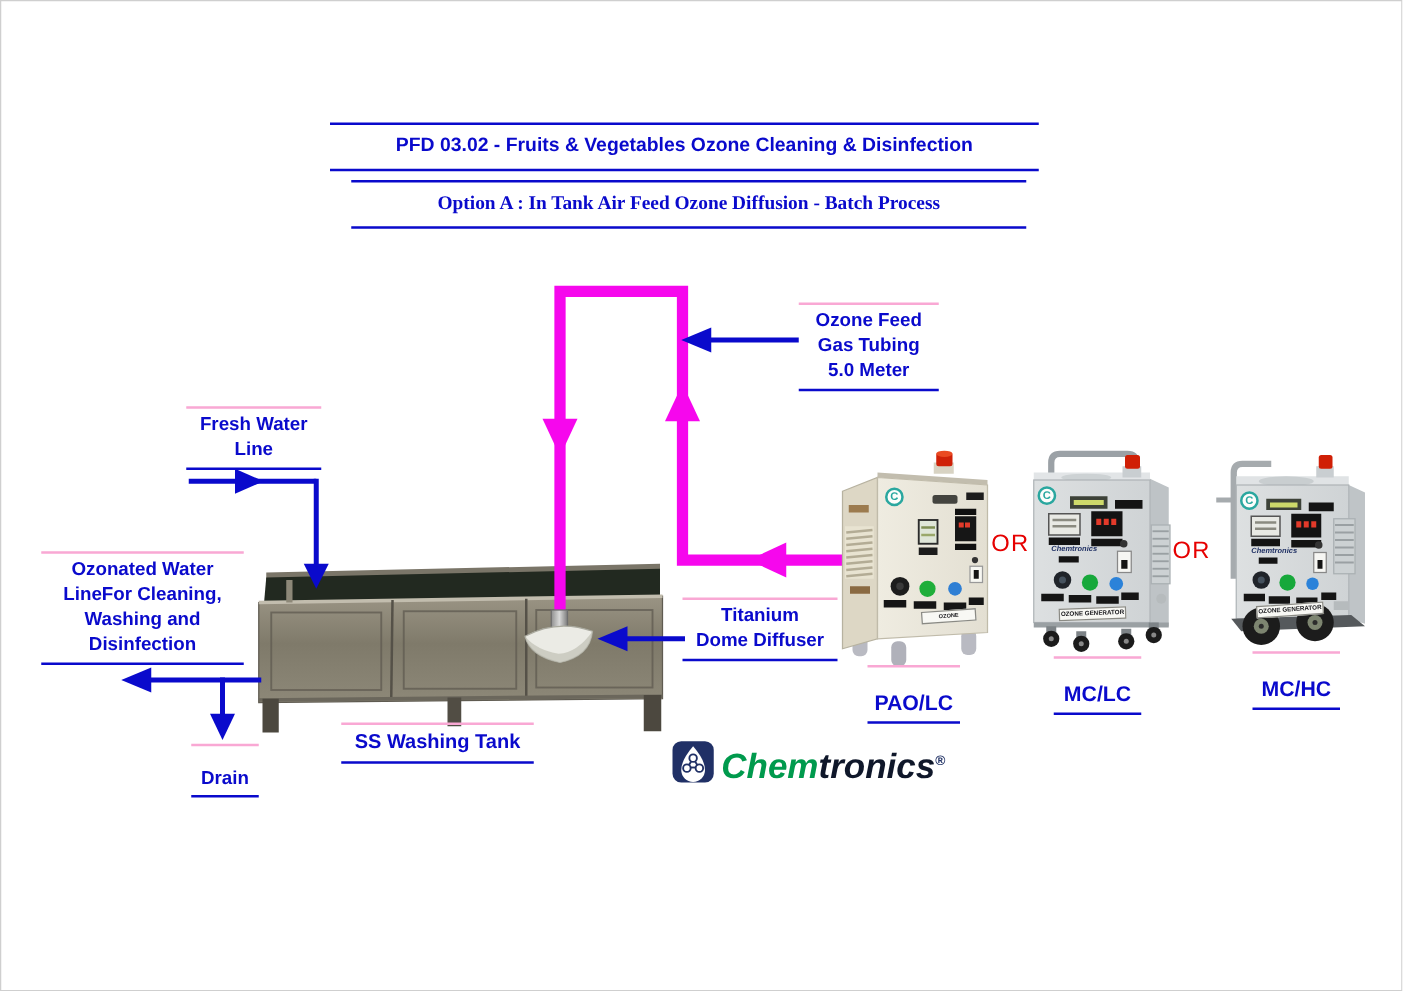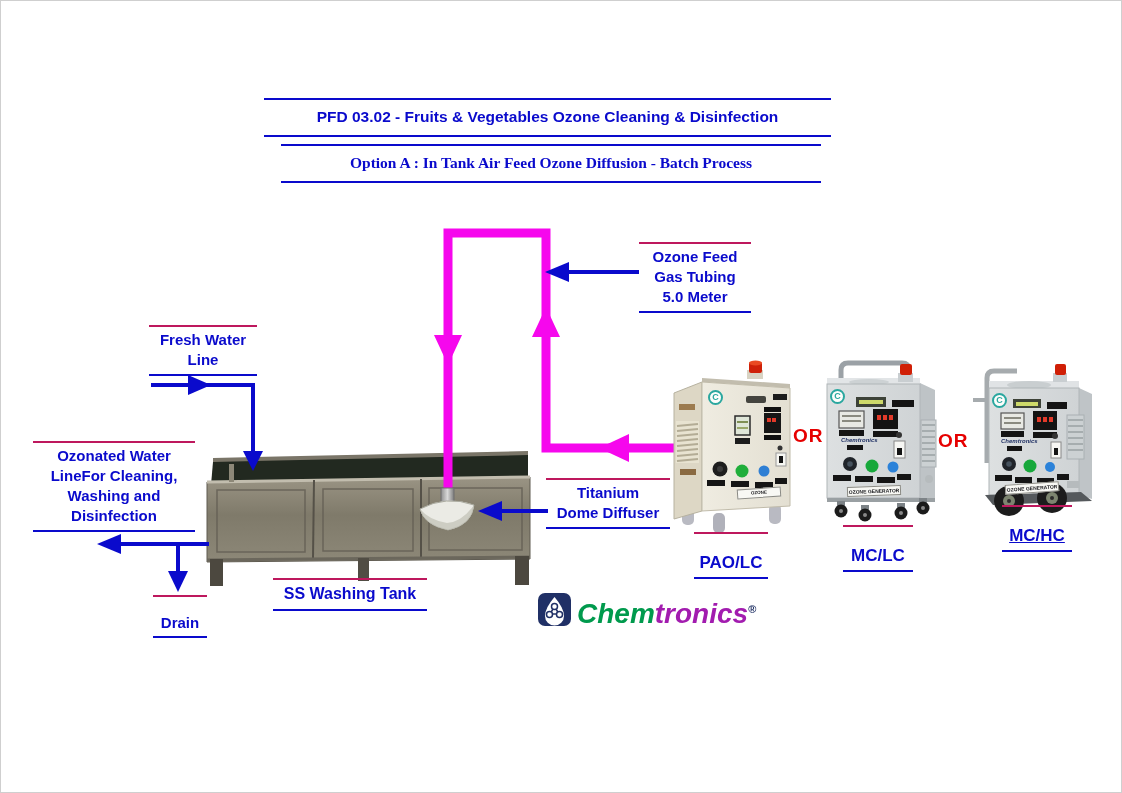--- a/index.html
+++ b/index.html
@@ -8,26 +8,26 @@
     font-family:"Liberation Sans",sans-serif;overflow:hidden;
     border:1px solid #cfcfcf;box-sizing:border-box;
   }
   .title{
     position:absolute;color:#0a0acc;font-weight:bold;text-align:center;
     border-top:2px solid #0a0acc;border-bottom:2px solid #0a0acc;
     font-size:15.5px;line-height:20px;padding:7px 0 8px;
   }
   .lbl{
     position:absolute;color:#0a0acc;font-weight:bold;text-align:center;
-    border-top:2px solid #be185d;border-bottom:2px solid #0a0acc;
+    border-top:2px solid #f9a8d4;border-bottom:2px solid #0a0acc;
     font-size:15px;line-height:20px;padding:3px 0 4px;white-space:pre-line;
   }
   .mlbl{font-size:17px;line-height:22px;padding:18px 0 3px;}
   .or{
-    position:absolute;color:#e60000;font-weight:bold;font-size:19px;
+    position:absolute;color:#e60000;font-weight:normal;font-size:19px;
     letter-spacing:1px;font-family:"Liberation Sans",sans-serif;
   }
   .svglayer{position:absolute;left:0;top:0;}
   .clogo{
     position:absolute;width:11px;height:11px;border:2px solid #2aa79f;
     border-radius:50%;background:#fdfdfb;color:#2aa79f;font-size:9px;
     font-weight:bold;text-align:center;line-height:11px;
   }
   .strip{
     position:absolute;background:#f8f8f4;border:1px solid #8a8a84;
@@ -36,21 +36,21 @@
   }
   .brandtiny{
     position:absolute;font-size:6px;font-weight:bold;font-style:italic;
     color:#1e2f63;line-height:7px;white-space:nowrap;
   }
   .chemlogo{
     position:absolute;left:576px;top:591px;font-size:28px;font-weight:bold;
     font-style:italic;line-height:34px;white-space:nowrap;
   }
   .chemlogo .g{color:#009a4d;}
-  .chemlogo .n{color:#a21caf;}
+  .chemlogo .n{color:#0f172a;}
   .chemlogo sup{font-size:11px;font-style:normal;color:#1e2f63;vertical-align:super;}
 </style>
 </head>
 <body>
 
 <div class="canvas">
 
   <svg class="svglayer" width="1122" height="793" viewBox="0 0 1122 793">
     <defs>
       <linearGradient id="tankFace" x1="0" y1="0" x2="0" y2="1">
@@ -317,21 +317,21 @@
 LineFor Cleaning,
 Washing and
 Disinfection</div>
   <div class="lbl" style="left:545px;top:477px;width:124px;">Titanium
 Dome Diffuser</div>
   <div class="lbl" style="left:152px;top:594px;width:54px;padding:16px 0 3px;">Drain</div>
   <div class="lbl" style="left:272px;top:577px;width:154px;font-size:16px;line-height:24px;padding:2px 0 3px;">SS Washing Tank</div>
 
   <div class="lbl mlbl" style="left:693px;top:531px;width:74px;">PAO/LC</div>
   <div class="lbl mlbl" style="left:842px;top:524px;width:70px;">MC/LC</div>
-  <div class="lbl mlbl" style="left:1001px;top:504px;width:70px;text-decoration:underline;">MC/HC</div>
+  <div class="lbl mlbl" style="left:1001px;top:520px;width:70px;">MC/HC</div>
   <div class="or" style="left:792px;top:424px;">OR</div>
   <div class="or" style="left:937px;top:429px;">OR</div>
 
   <div class="clogo" style="left:707px;top:389px;">C</div>
   <div class="clogo" style="left:829px;top:388px;">C</div>
   <div class="clogo" style="left:991px;top:392px;">C</div>
 
   <div class="strip" style="left:736px;top:487px;width:42px;transform:rotate(-4deg);font-size:4.5px;">OZONE GENERATOR</div>
   <div class="strip" style="left:846px;top:485px;width:52px;transform:rotate(-2deg);">OZONE GENERATOR</div>
   <div class="strip" style="left:1004px;top:482px;width:52px;transform:rotate(-4deg);">OZONE GENERATOR</div>

